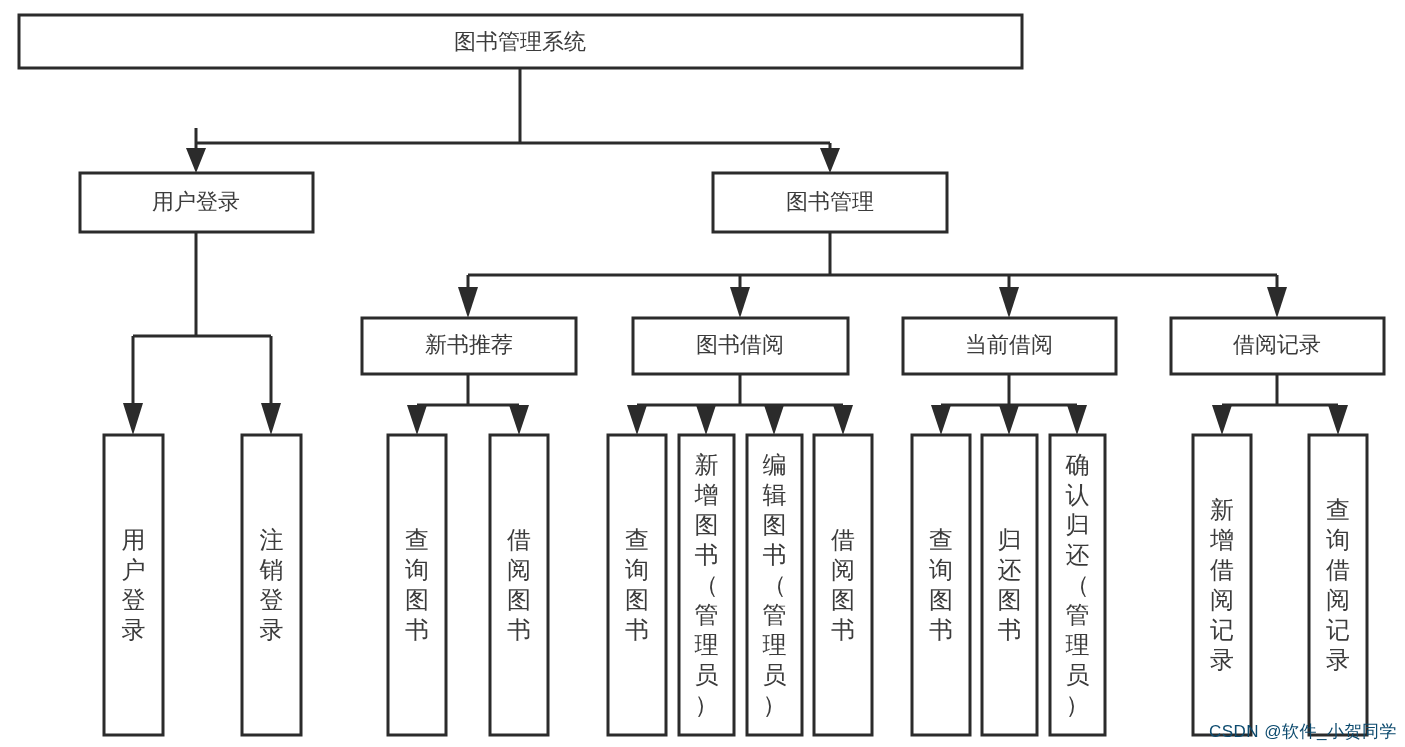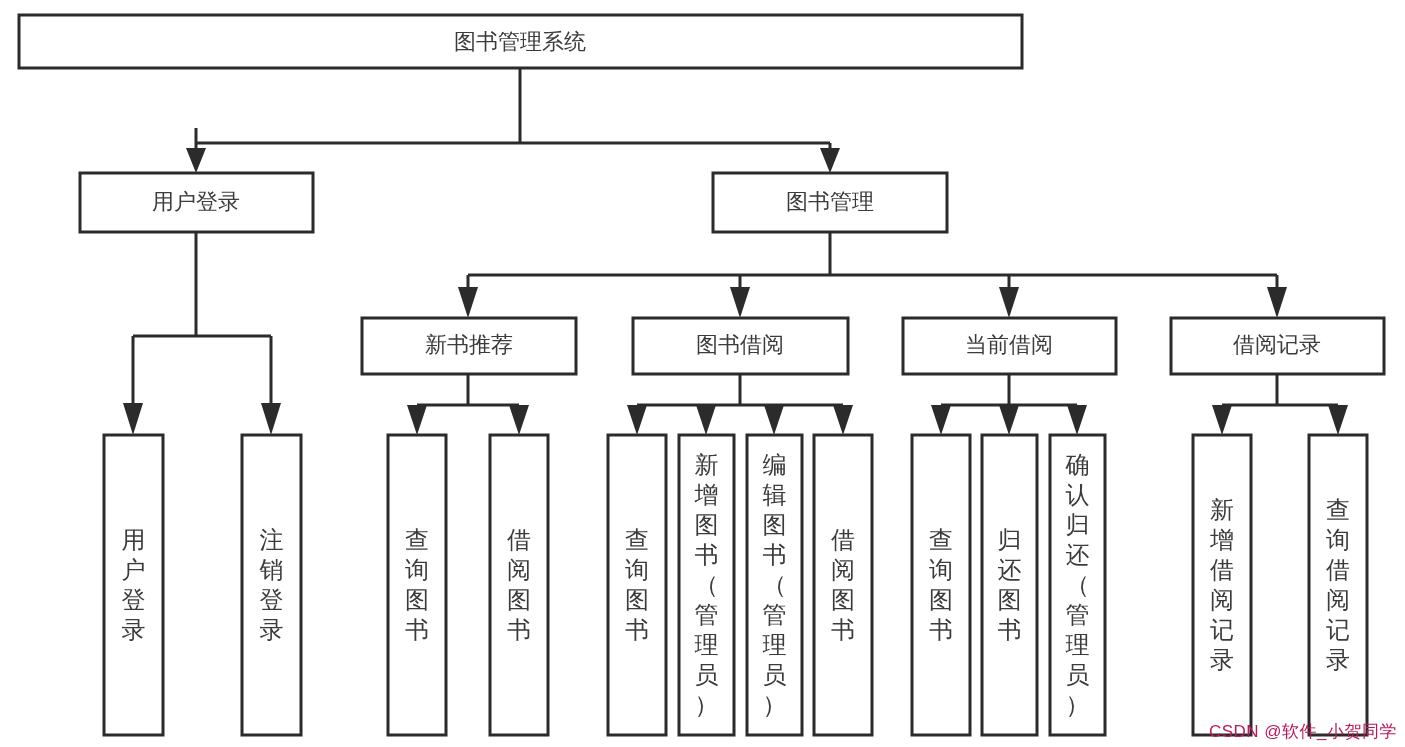--- a/index.html
+++ b/index.html
@@ -50,21 +50,21 @@
     fill: none;
   }
   .arrow-head {
     fill: #2b2b2b;
     stroke: none;
   }
   .watermark {
     position: absolute;
     right: 8px;
     bottom: 4px;
-    color: #be185d;
+    color: #0c4a6e;
     font-size: 17px;
     font-family: "Liberation Sans", "DejaVu Sans", sans-serif;
     white-space: nowrap;
     letter-spacing: 0.5px;
     pointer-events: none;
   }
 </style>
 </head>
 <body>
 

